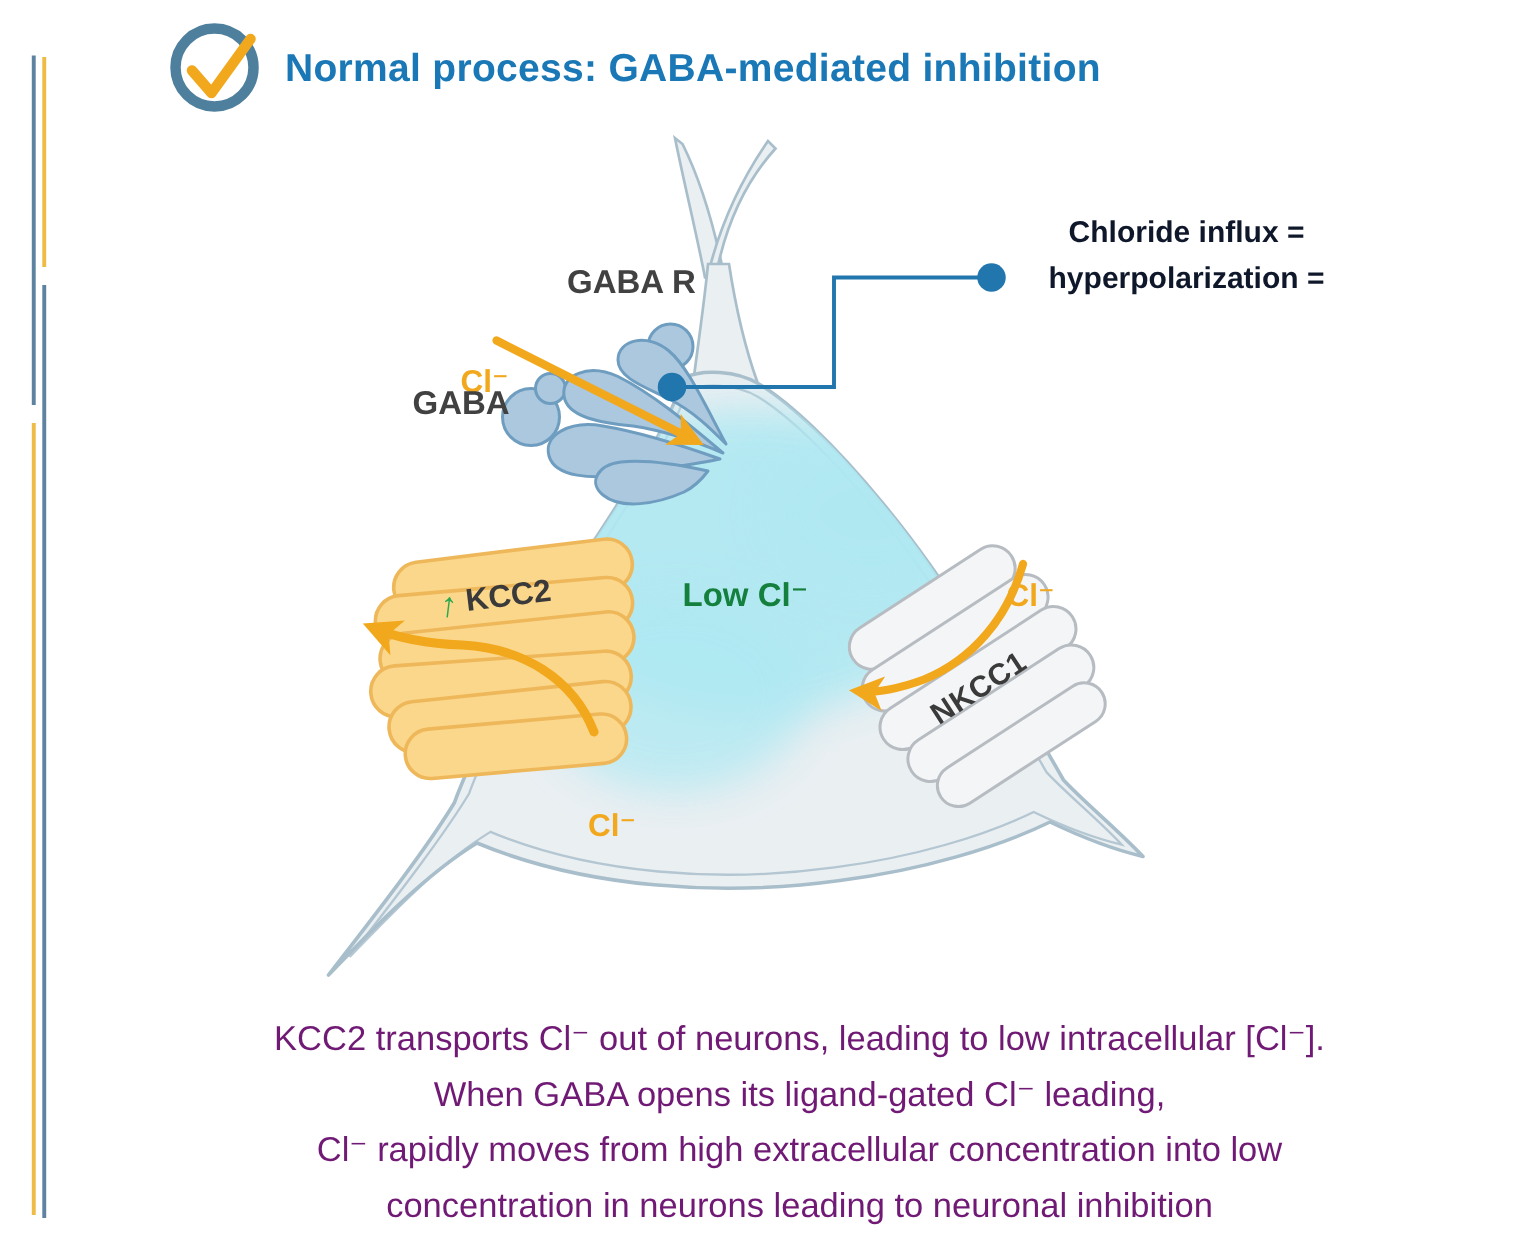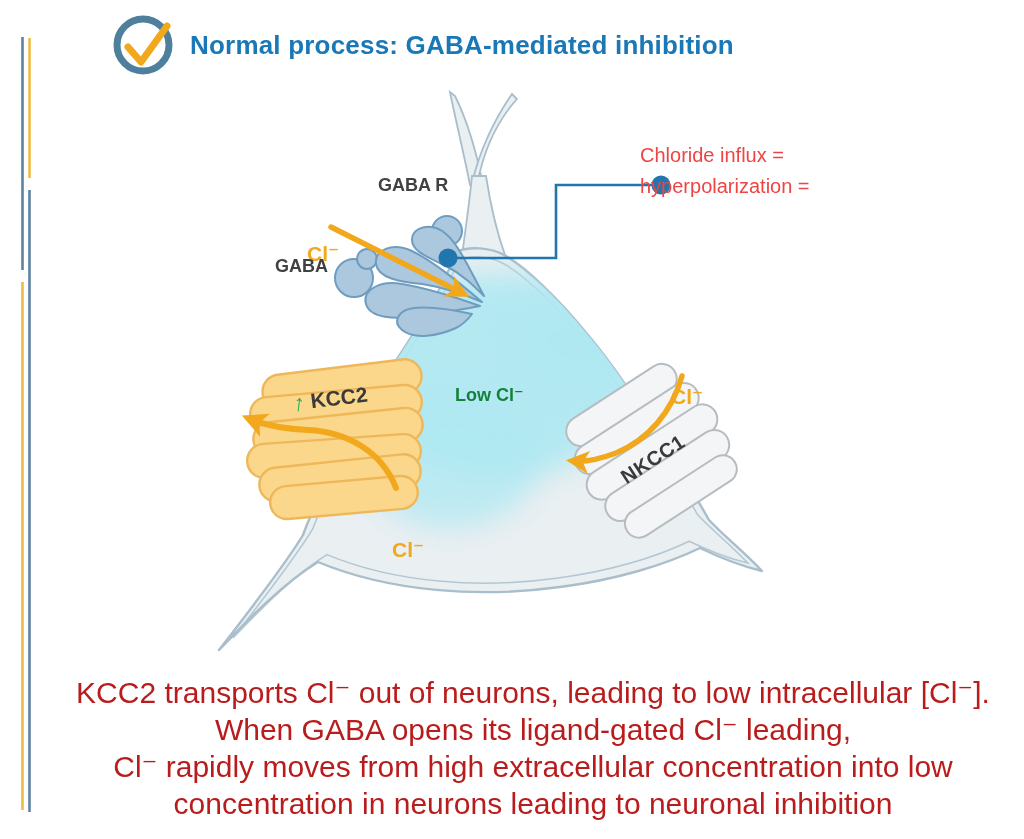--- a/index.html
+++ b/index.html
@@ -5,42 +5,42 @@
   html,body{margin:0;padding:0;background:#fff;}
   #page{
     position:relative;width:1024px;height:839px;background:#fff;overflow:hidden;
     font-family:"Liberation Sans","DejaVu Sans",sans-serif;
   }
   .abs{position:absolute;}
   #title{
     left:190px;top:30px;font-size:26px;font-weight:bold;color:var(--accent-blue);
     letter-spacing:.2px;white-space:nowrap;
   }
-  .diagram-label{font-weight:bold;color:var(--text-dark);font-size:18px;white-space:nowrap;}
+  .diagram-label{font-weight:bold;color:var(--text-dark);font-size:22px;white-space:nowrap;}
   .orange-label{font-weight:bold;color:var(--orange);font-size:21px;white-space:nowrap;margin-top:46px;}
   #gaba-r-label{left:378px;top:175px;}
   #cl-top-label{left:307px;top:196px;}
   #gaba-label{left:275px;top:256px;}
   #low-cl-label{left:455px;top:384px;color:#15803d;}
   #kcc2-label{left:293px;top:387px;transform:rotate(-7deg);display:flex;gap:6px;align-items:center;}
   #kcc2-label .green-arrow{color:var(--green);display:inline-block;transform:rotate(14deg);font-size:23px;line-height:1;}
   #kcc2-label .kcc2-text{font-size:21px;font-weight:bold;color:#3a3a3a;}
   #cl-kcc2-label{left:392px;top:492px;}
   #cl-nkcc1-label{left:671px;top:339px;}
   #nkcc1-label{
     left:597px;top:448px;width:112px;text-align:center;
     transform:rotate(-33deg);font-size:20px;font-weight:bold;color:#3a3a3a;letter-spacing:.5px;
   }
   #callout{
-    left:640px;top:140px;width:302px;text-align:left;
-    font-size:20px;font-weight:normal;color:#ef4444;line-height:31px;
+    left:640px;top:140px;width:302px;text-align:center;
+    font-size:20px;font-weight:bold;color:#0f172a;line-height:31px;
   }
   #caption{
     left:73px;top:674px;width:920px;text-align:center;
-    font-size:30px;color:#b91c1c;line-height:37px;
+    font-size:23px;color:#701a75;line-height:37px;
   }
   svg{display:block;}
 </style>
 </head>
 <body>
 
 <div id="page">
 
   <svg class="abs" style="left:0;top:0;" width="1024" height="839" viewBox="0 0 1024 839">
     <defs>

